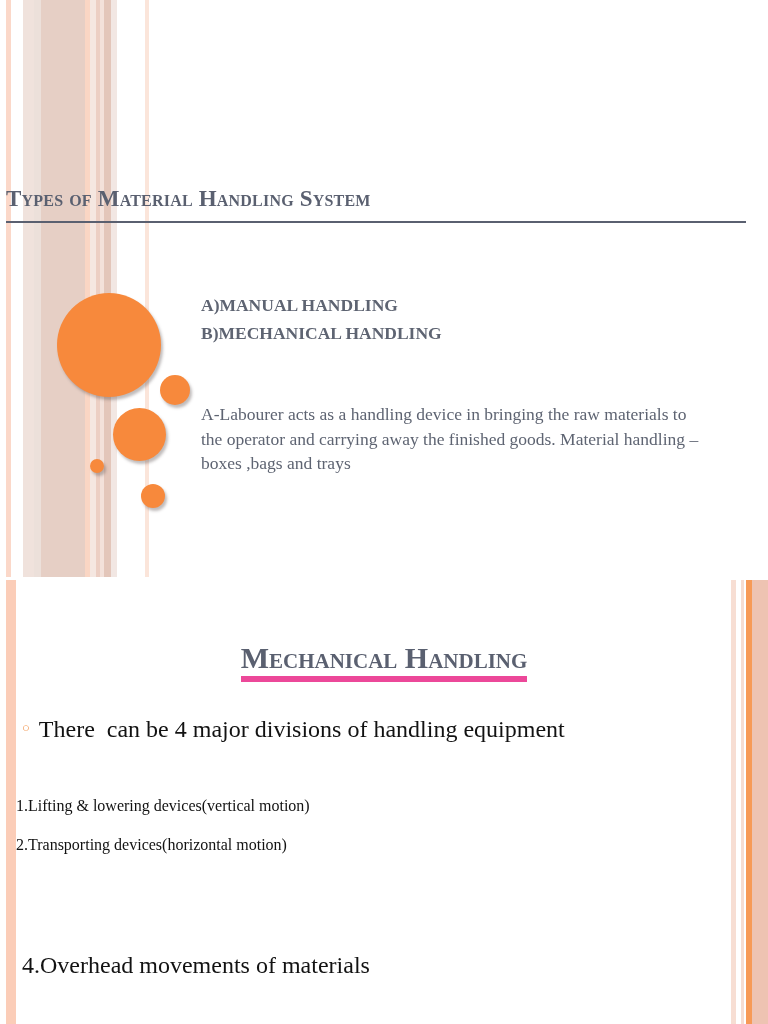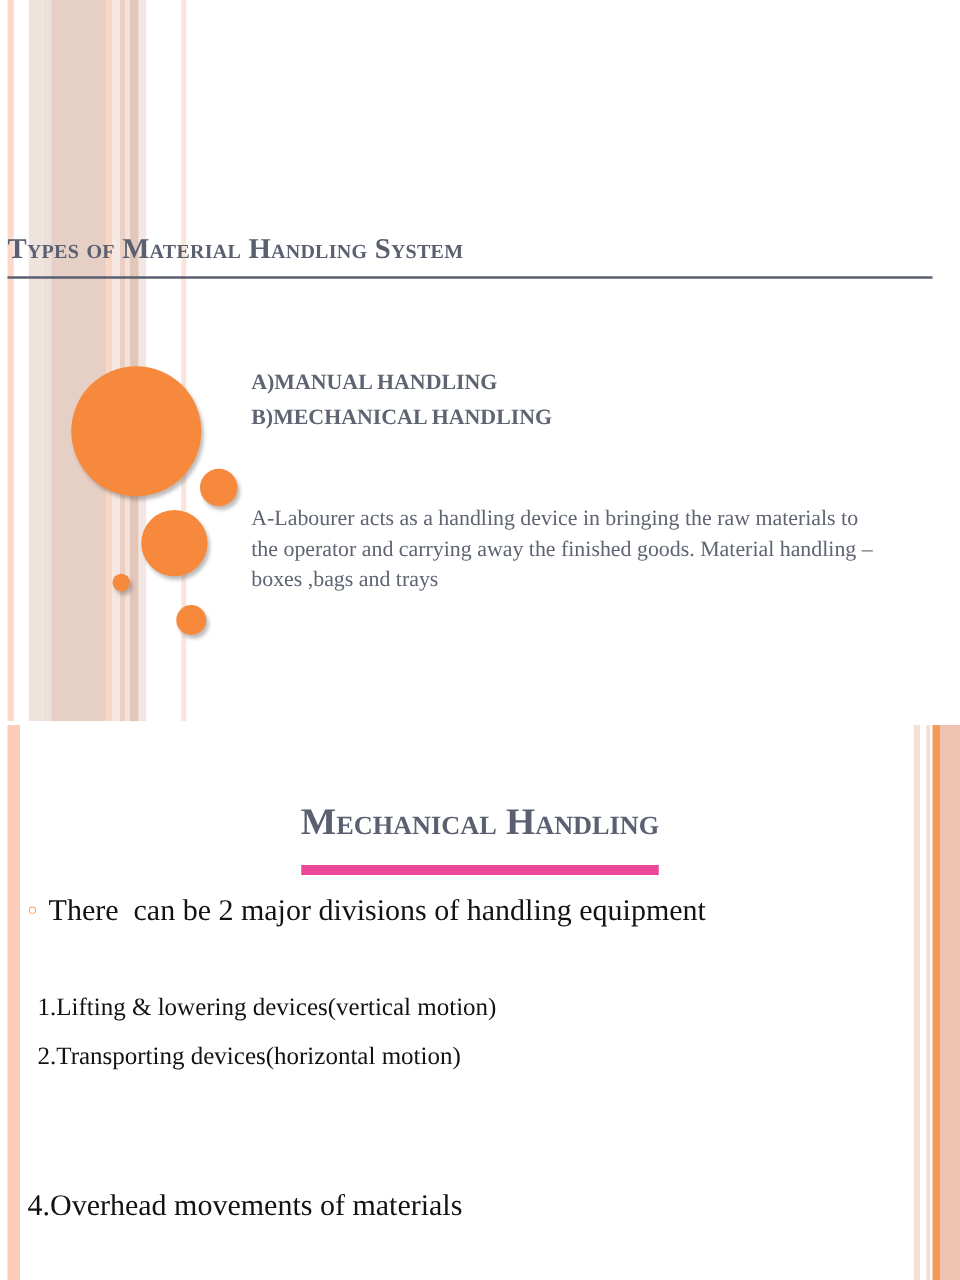--- a/index.html
+++ b/index.html
@@ -125,22 +125,22 @@
     right: 0;
     top: 33px;
     text-align: center;
     color: #5a6070;
     font-size: 30px;
     font-weight: bold;
     font-variant: small-caps;
     line-height: 40px;
   }
   .slide2-title span {
-    border-bottom: 8px solid #ec4899;
-    padding-bottom: 18px;
+    border-bottom: 6px solid #ec4899;
+    padding-bottom: 2px;
   }
 
   .slide2-bullet {
     position: absolute;
     left: 22px;
     top: 133px;
     width: 690px;
     color: #121212;
     font-size: 24px;
     line-height: 32px;
@@ -151,25 +151,25 @@
   .bullet-mark {
     color: #f08a3c;
     font-size: 13px;
     line-height: 30px;
     margin-right: 9px;
     font-weight: bold;
   }
 
   .slide2-list {
     position: absolute;
-    left: 30px;
+    left: 16px;
     top: 207px;
     width: 712px;
     color: #121212;
-    font-size: 20px;
+    font-size: 16px;
     line-height: 38.5px;
   }
   .slide2-list div { white-space: nowrap; }
 
   .slide2-last {
     position: absolute;
     left: 22px;
     top: 356px;
     color: #121212;
     font-size: 24px;
@@ -221,21 +221,21 @@
     <div class="stripe s2-r2"></div>
     <div class="stripe s2-r3"></div>
     <div class="stripe s2-r4"></div>
 
     <h2 class="slide2-title">
       <span>Mechanical Handling</span>
     </h2>
 
     <div class="slide2-bullet">
       <span class="bullet-mark">○</span>
-      <span>There  can be 2 major divisions of handling equipment</span>
+      <span>There  can be 4 major divisions of handling equipment</span>
     </div>
 
     <div class="slide2-list">
       <div>1.Lifting &amp; lowering devices(vertical motion)</div>
       <div>2.Transporting devices(horizontal motion)</div>
     </div>
 
     <div class="slide2-last">4.Overhead movements of materials</div>
 
   </section>

